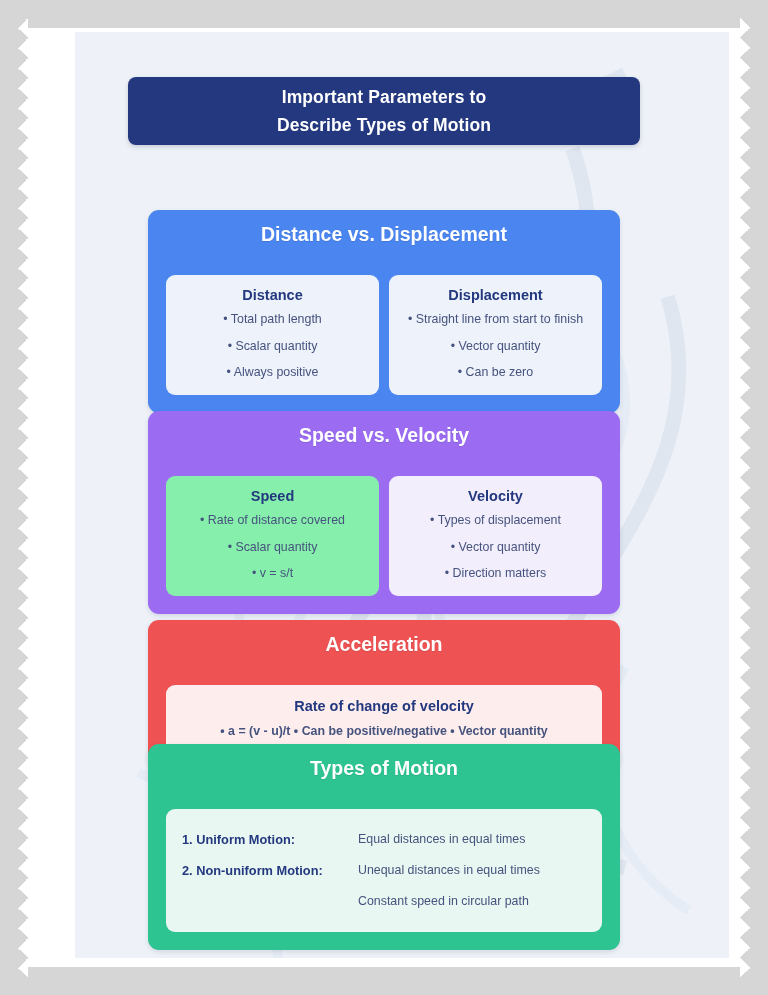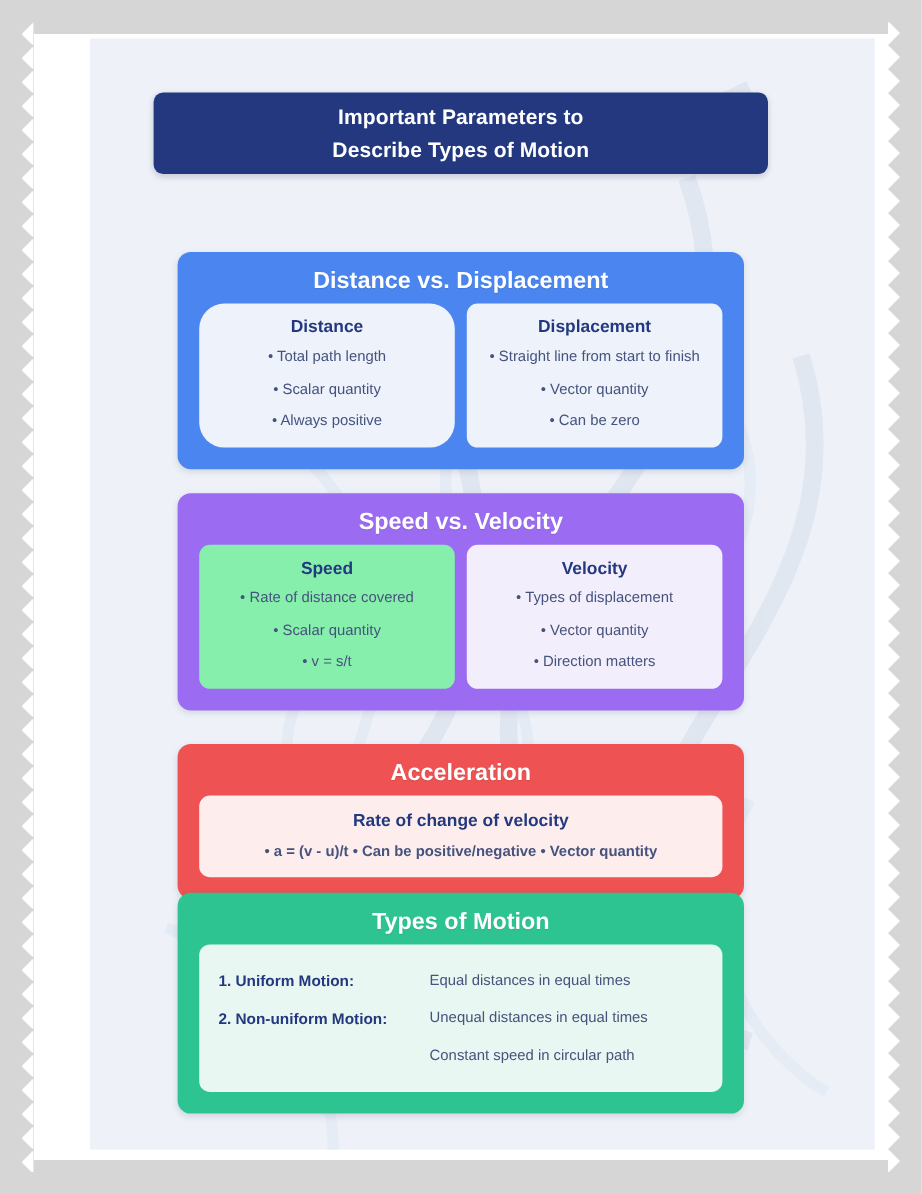--- a/index.html
+++ b/index.html
@@ -101,21 +101,21 @@
     box-shadow: 0 2px 5px rgba(30,40,80,.13);
     overflow: hidden;
   }
 
   .section-title {
     color: #ffffff;
     font-weight: bold;
     font-size: 19.5px;
     text-align: center;
     padding-top: 13px;
-    padding-bottom: 7px;
+    padding-bottom: 29px;
     text-shadow: 0 1px 1px rgba(0,0,0,.10);
   }
 
   .pair-row {
     display: flex;
     gap: 10px;
     padding: 0 18px 18px 18px;
   }
 
   .subcard {
@@ -238,21 +238,21 @@
   <div id="content">
 
     <div class="header-banner">
       <span>Important Parameters to</span>
       <span>Describe Types of Motion</span>
     </div>
 
     <div class="section" style="top:178px; background:#4a85f0;">
       <div class="section-title">Distance vs. Displacement</div>
       <div class="pair-row">
-        <div class="subcard" style="background:#edf2fb;border-radius:21px;">
+        <div class="subcard" style="background:#edf2fb;">
           <div class="subcard-title">Distance</div>
           <div class="bullet">• Total path length</div>
           <div class="bullet">• Scalar quantity</div>
           <div class="bullet">• Always positive</div>
         </div>
         <div class="subcard" style="background:#edf2fb;">
           <div class="subcard-title">Displacement</div>
           <div class="bullet">• Straight line from start to finish</div>
           <div class="bullet">• Vector quantity</div>
           <div class="bullet">• Can be zero</div>

